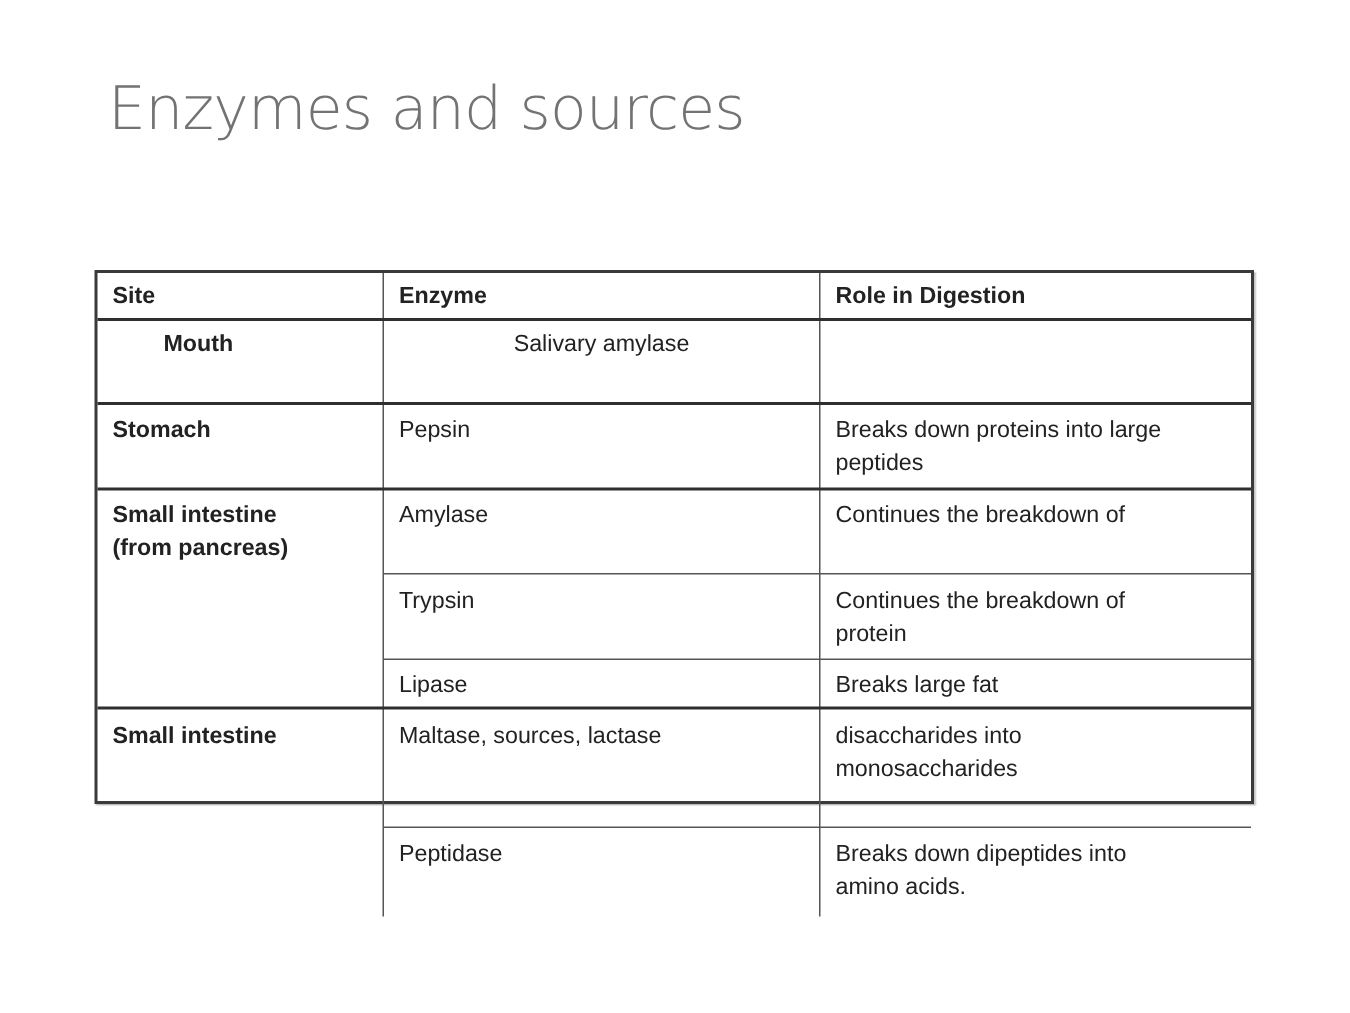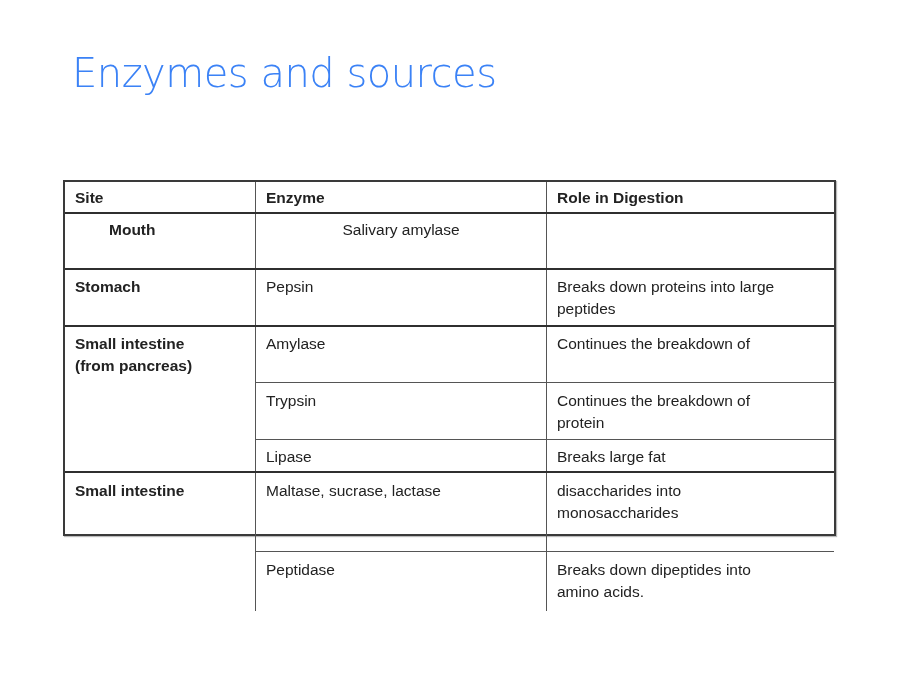--- a/index.html
+++ b/index.html
@@ -9,21 +9,21 @@
       position: relative;
       overflow: hidden;
       font-family: "Liberation Sans", sans-serif;
     }
     .slide-title {
       position: absolute;
       left: 72px; top: 44px;
       font-family: "DejaVu Sans", sans-serif;
       font-size: 40px;
       font-weight: 300;
-      color: #3b82f6;
+      color: #737373;
       letter-spacing: -0.5px;
       margin: 0;
       line-height: 58px;
     }
     .tbl {
       position: absolute;
       left: 63px; top: 180px;
       width: 773px; height: 356px;
       border: 2px solid #3a3a3a;
       box-sizing: border-box;
@@ -88,21 +88,21 @@
     <div>Continues the breakdown of</div>
     <div>protein</div>
   </div>
 
   <div class="cell" style="left:191px; top:261px; width:290px;">Lipase</div>
   <div class="cell" style="left:482px; top:261px; width:287px;">
     <div>Breaks large fat</div>
   </div>
 
   <div class="cell bold" style="left:0; top:295px; width:190px;">Small intestine</div>
-  <div class="cell" style="left:191px; top:295px; width:290px;">Maltase, sucrase, lactase</div>
+  <div class="cell" style="left:191px; top:295px; width:290px;">Maltase, sources, lactase</div>
   <div class="cell" style="left:482px; top:295px; width:287px;">
     <div>disaccharides into</div>
     <div>monosaccharides</div>
   </div>
 
   <div class="cell" style="left:191px; top:374px; width:290px;">Peptidase</div>
   <div class="cell" style="left:482px; top:374px; width:287px;">
     <div>Breaks down dipeptides into</div>
     <div>amino acids.</div>
   </div>

